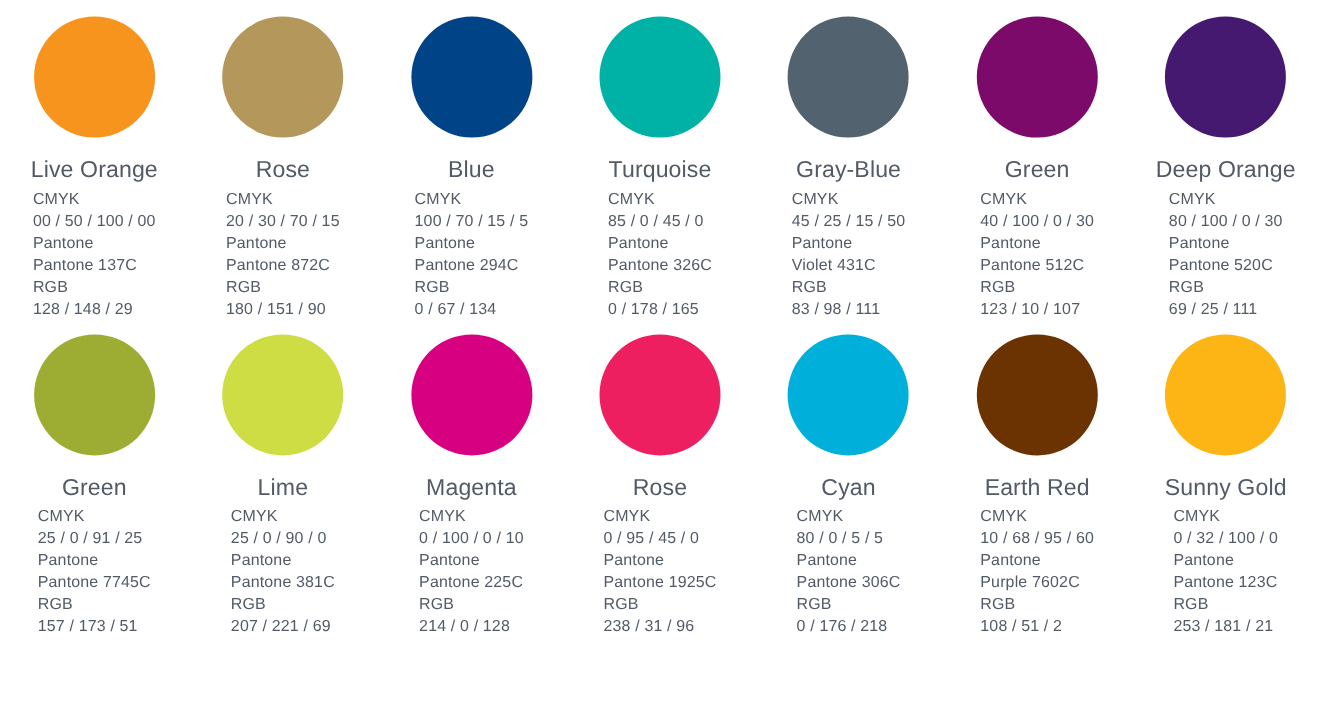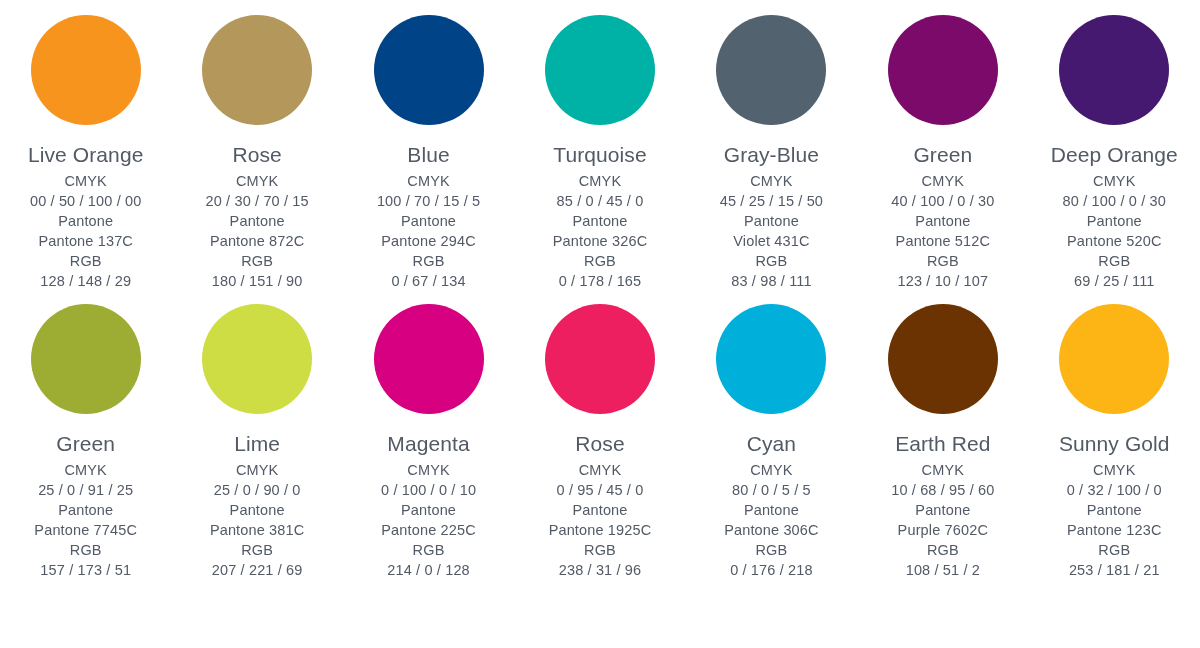--- a/index.html
+++ b/index.html
@@ -54,21 +54,21 @@
     font-weight: 400;
     letter-spacing: 0.1px;
     color: #525a66;
     margin-top: 18px;
     line-height: 24px;
     white-space: nowrap;
   }
 
   .swatch-specs {
     margin-top: 4px;
-    text-align: center;
+    text-align: left;
   }
 
   .spec-line {
     font-size: 14.5px;
     line-height: 20px;
     color: #525a66;
     white-space: nowrap;
     letter-spacing: 0.15px;
   }
 </style>

